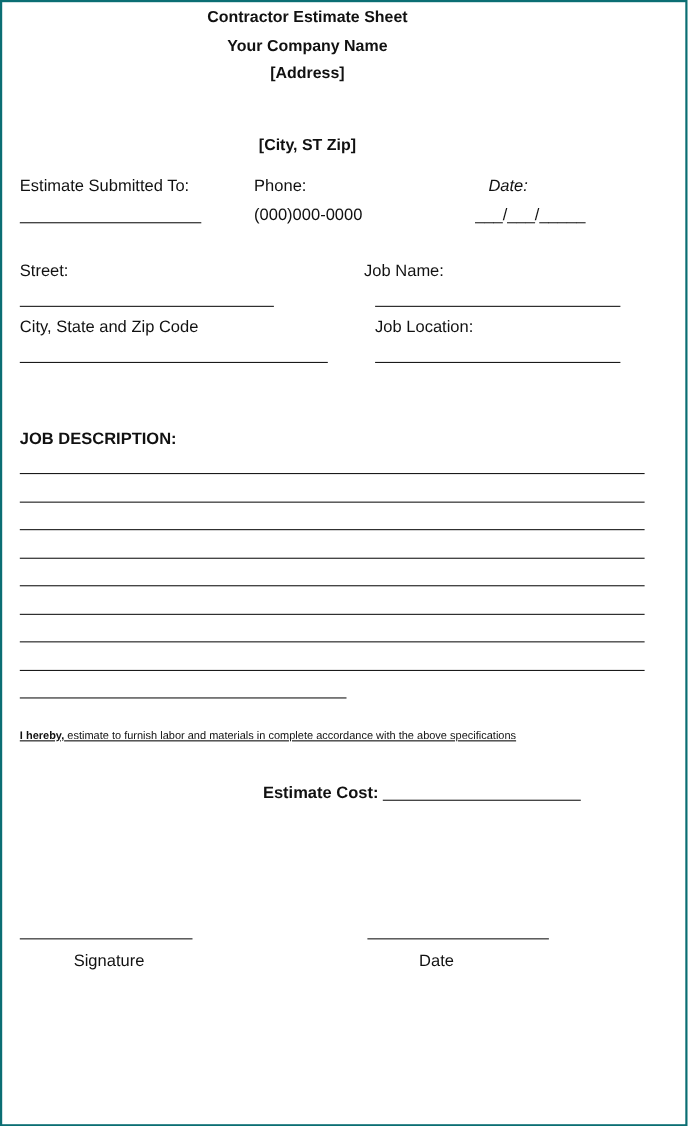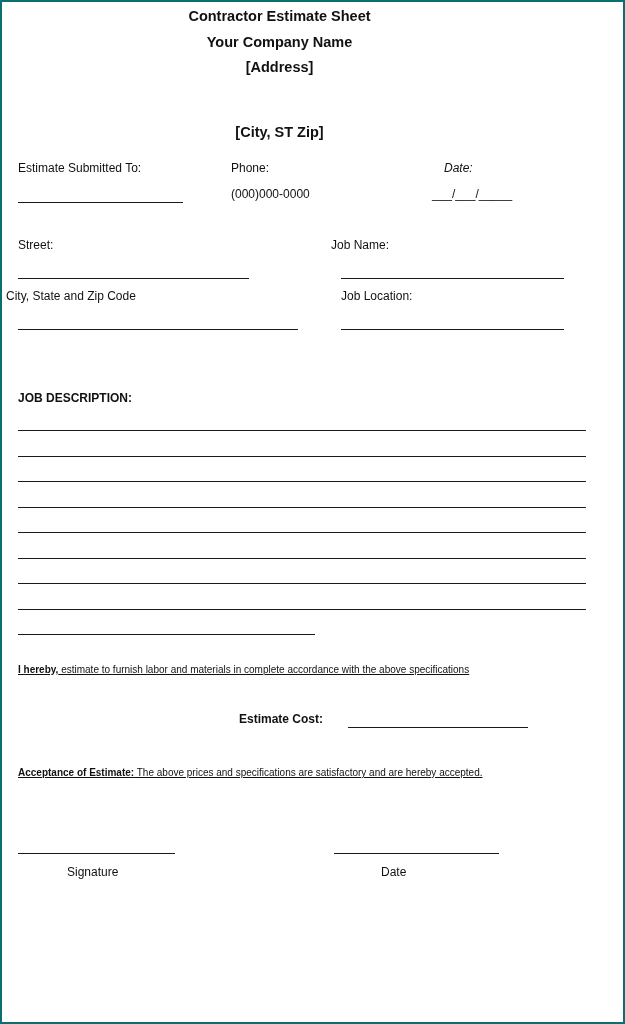--- a/index.html
+++ b/index.html
@@ -7,21 +7,21 @@
     width: 625px; height: 1024px; background: #ffffff;
     font-family: "Liberation Sans", sans-serif; color: #111111;
     position: relative; overflow: hidden;
   }
   .frame {
     position: absolute; left: 0; top: 0; width: 621px; height: 1020px;
     border: 2px solid #0b6e73; background: #ffffff;
   }
   .abs { position: absolute; white-space: nowrap; }
   .title { font-weight: bold; font-size: 14.5px; left: 0; width: 555px; text-align: center; }
-  .lbl { font-size: 12px; }
+  .lbl { font-size: 15px; }
   .bold { font-weight: bold; }
   .line { position: absolute; height: 0; border-top: 1.6px solid #1a1a1a; }
   .para { font-size: 10px; line-height: 30px; white-space: normal; text-decoration: underline; }
 </style>
 </head>
 <body>
 
 <div class="frame">
 
   <div class="abs title" style="top:6px;">Contractor Estimate Sheet</div>
@@ -37,21 +37,21 @@
 
   <div class="abs lbl" style="left:442px; top:159px;font-style:italic;">Date:</div>
   <div class="abs lbl" style="left:430px; top:185px;">___/___/_____</div>
 
   <div class="abs lbl" style="left:16px; top:236px;">Street:</div>
   <div class="line" style="left:16px; top:276px; width:231px;"></div>
 
   <div class="abs lbl" style="left:329px; top:236px;text-align:center;">Job Name:</div>
   <div class="line" style="left:339px; top:276px; width:223px;"></div>
 
-  <div class="abs lbl" style="left:4px; top:287px;">City, State and Zip Code</div>
+  <div class="abs lbl" style="left:16px; top:287px;">City, State and Zip Code</div>
   <div class="line" style="left:16px; top:327px; width:280px;"></div>
 
   <div class="abs lbl" style="left:339px; top:287px;text-align:right;">Job Location:</div>
   <div class="line" style="left:339px; top:327px; width:223px;"></div>
 
   <div class="abs lbl bold" style="left:16px; top:389px;">JOB DESCRIPTION:</div>
   <div class="line" style="left:16px; top:428px; width:568px;"></div>
   <div class="line" style="left:16px; top:454px; width:568px;"></div>
   <div class="line" style="left:16px; top:479px; width:568px;"></div>
   <div class="line" style="left:16px; top:505px; width:568px;"></div>
@@ -59,21 +59,20 @@
   <div class="line" style="left:16px; top:556px; width:568px;"></div>
   <div class="line" style="left:16px; top:581px; width:568px;"></div>
   <div class="line" style="left:16px; top:607px; width:568px;"></div>
   <div class="line" style="left:16px; top:632px; width:297px;"></div>
 
   <div class="abs para" style="left:16px; top:653px; width:560px;"><span class="bold">I hereby,</span><span> estimate to furnish labor and materials in complete accordance with the above specifications</span></div>
 
   <div class="abs lbl bold" style="left:237px; top:710px;">Estimate Cost:</div>
   <div class="line" style="left:346px; top:725px; width:180px;"></div>
 
-  <div class="abs para" style="left:16px; top:756px; width:590px;"><span class="bold">Acceptance of Estimate:</span><span> The above prices and specifications are satisfactory and are hereby accepted.</span></div>
 
   <div class="line" style="left:16px; top:851px; width:157px;"></div>
   <div class="abs lbl" style="left:65px; top:863px;">Signature</div>
 
   <div class="line" style="left:332px; top:851px; width:165px;"></div>
   <div class="abs lbl" style="left:379px; top:863px;">Date</div>
 
 </div>
 
 </body></html>

